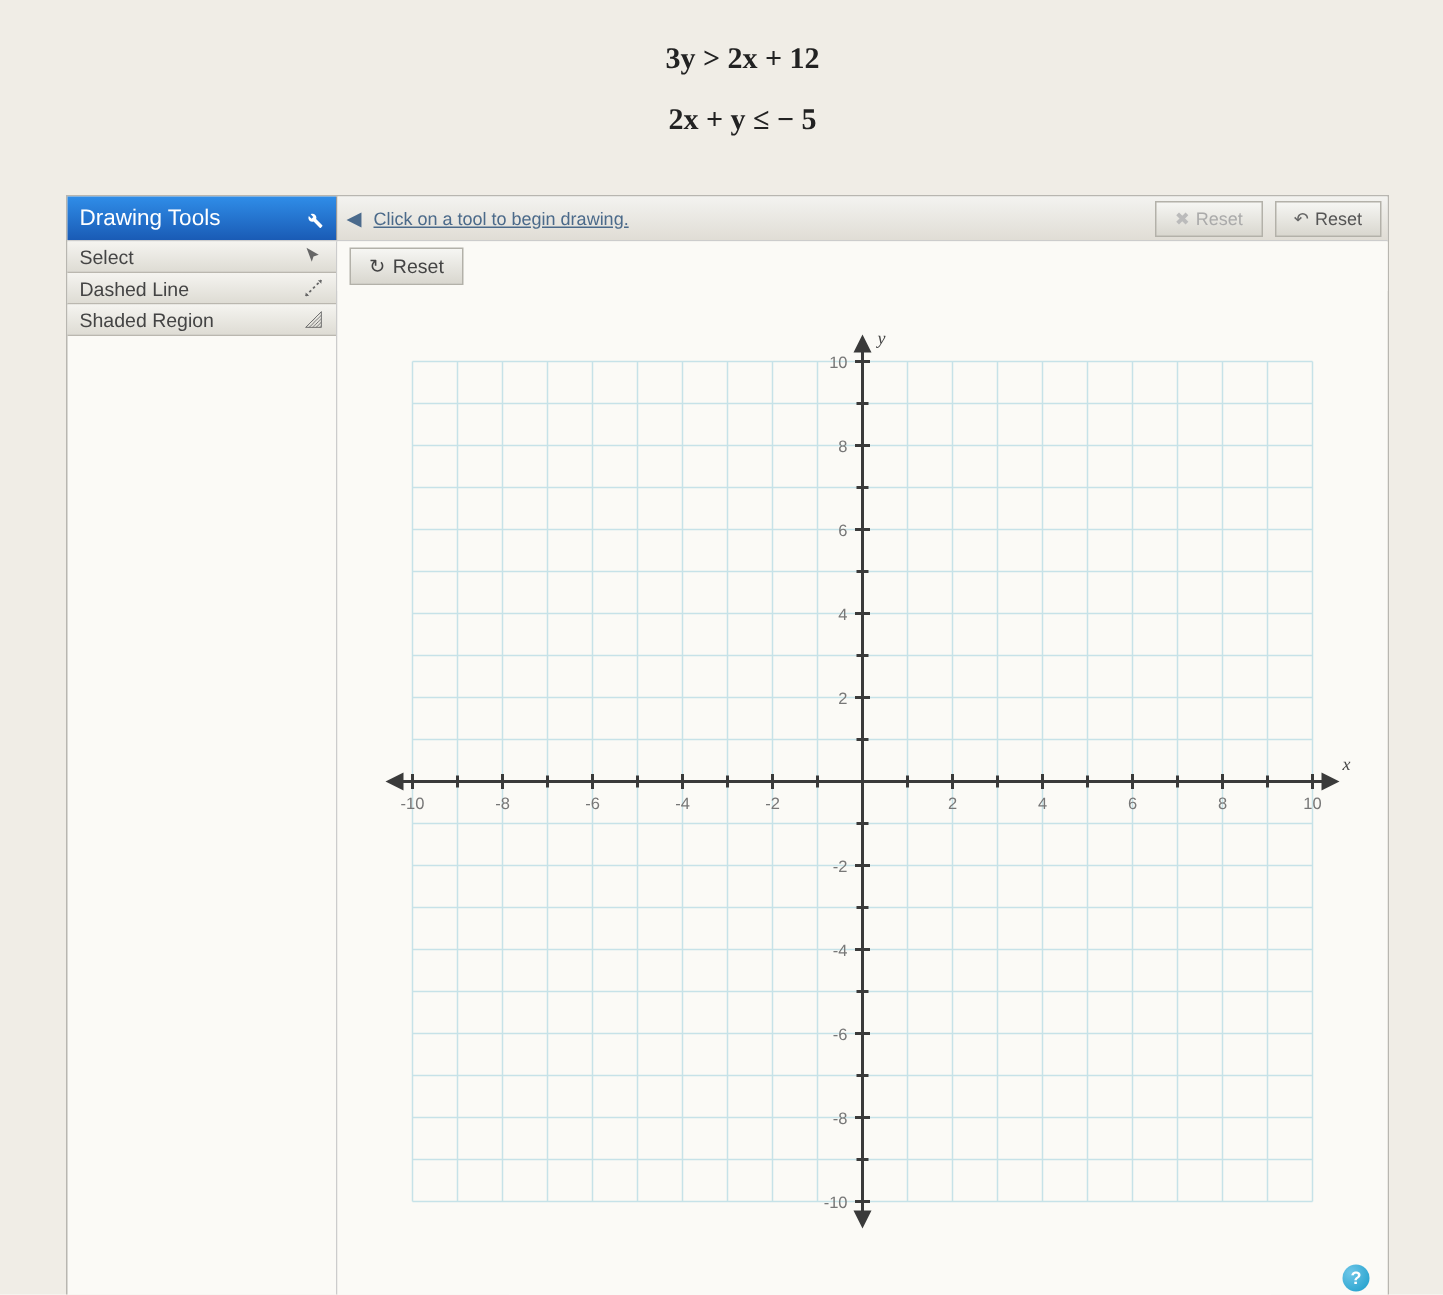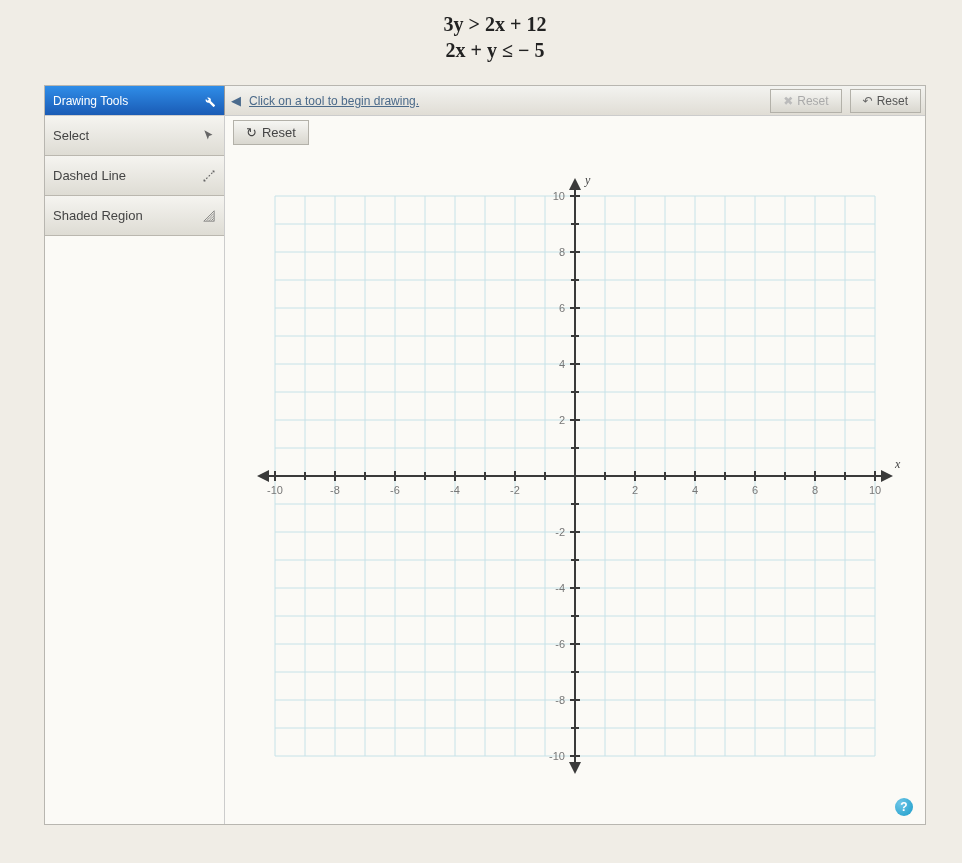--- a/index.html
+++ b/index.html
@@ -11,38 +11,38 @@
     overflow: hidden;
   }
   .equations {
     text-align: center;
     padding: 10px 0 20px 0;
     font-family: 'Times New Roman', serif;
     font-size: 20px;
     color: #222;
     font-weight: bold;
   }
-  .eq-line { margin: 3px 0; padding-left: 28px; }
+  .eq-line { margin: 18px 0; padding-left: 28px; }
   .app-frame {
     margin: 0 36px 0 44px;
     border: 1px solid #b8b6b0;
     background: #fbfaf6;
     height: 740px;
     position: relative;
   }
   .toolbar-row {
     display: flex;
     height: 30px;
     border-bottom: 1px solid #ccc;
   }
   .panel-header {
     width: 180px;
     background: linear-gradient(#2f8de8, #1a5bb5);
     color: #fff;
-    font-size: 12px;
+    font-size: 15px;
     padding: 6px 8px;
     display: flex;
     align-items: center;
     justify-content: space-between;
     border-right: 1px solid #999;
   }
   .wrench-icon {
     color: #fff;
     font-size: 14px;
   }
@@ -69,21 +69,21 @@
     align-items: center;
     gap: 4px;
     cursor: pointer;
   }
   .btn.disabled { color: #aaa; }
   .main-row { display: flex; height: calc(100% - 30px); }
   .sidebar { width: 180px; border-right: 1px solid #ccc; }
   .tool-item {
     background: linear-gradient(#f5f4f0, #dedcd4);
     border-bottom: 1px solid #bab7af;
-    height: 40px;
+    height: 21px;
     padding: 0 8px;
     font-size: 13px;
     color: #444;
     display: flex;
     align-items: center;
     justify-content: space-between;
     cursor: pointer;
   }
   .tool-item .ticon { color: #666; font-size: 13px; }
   .reset-row {

